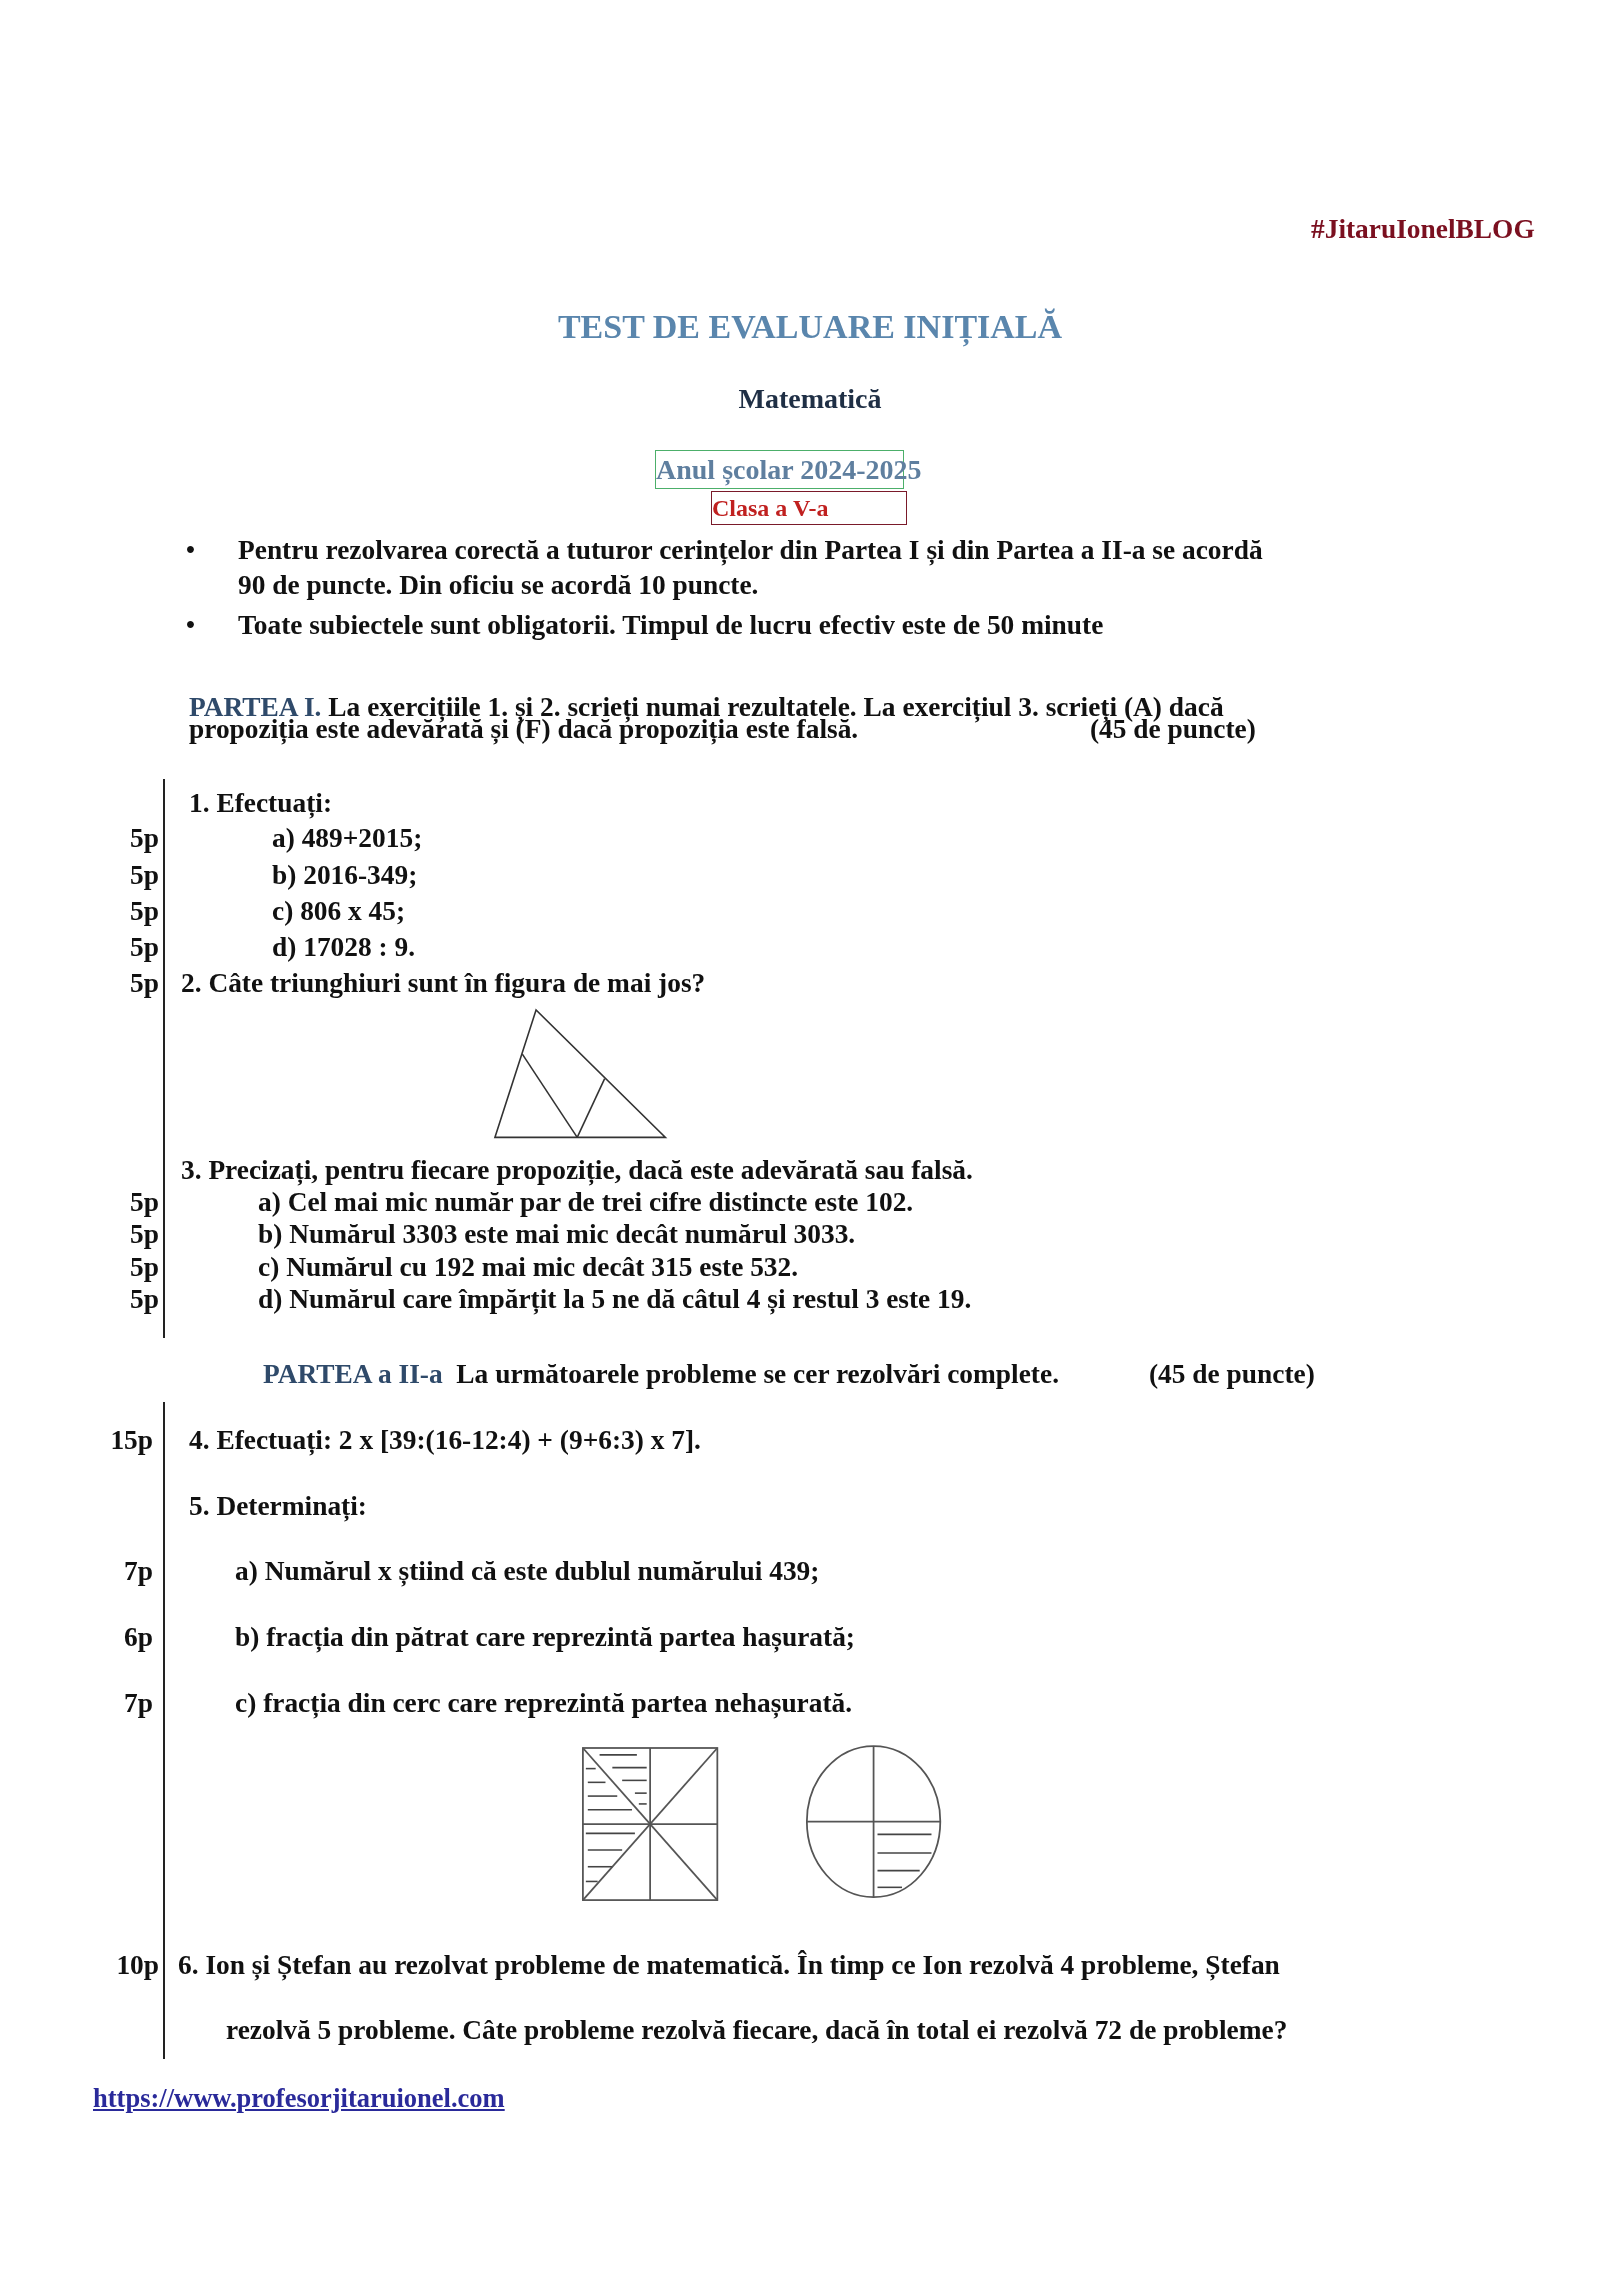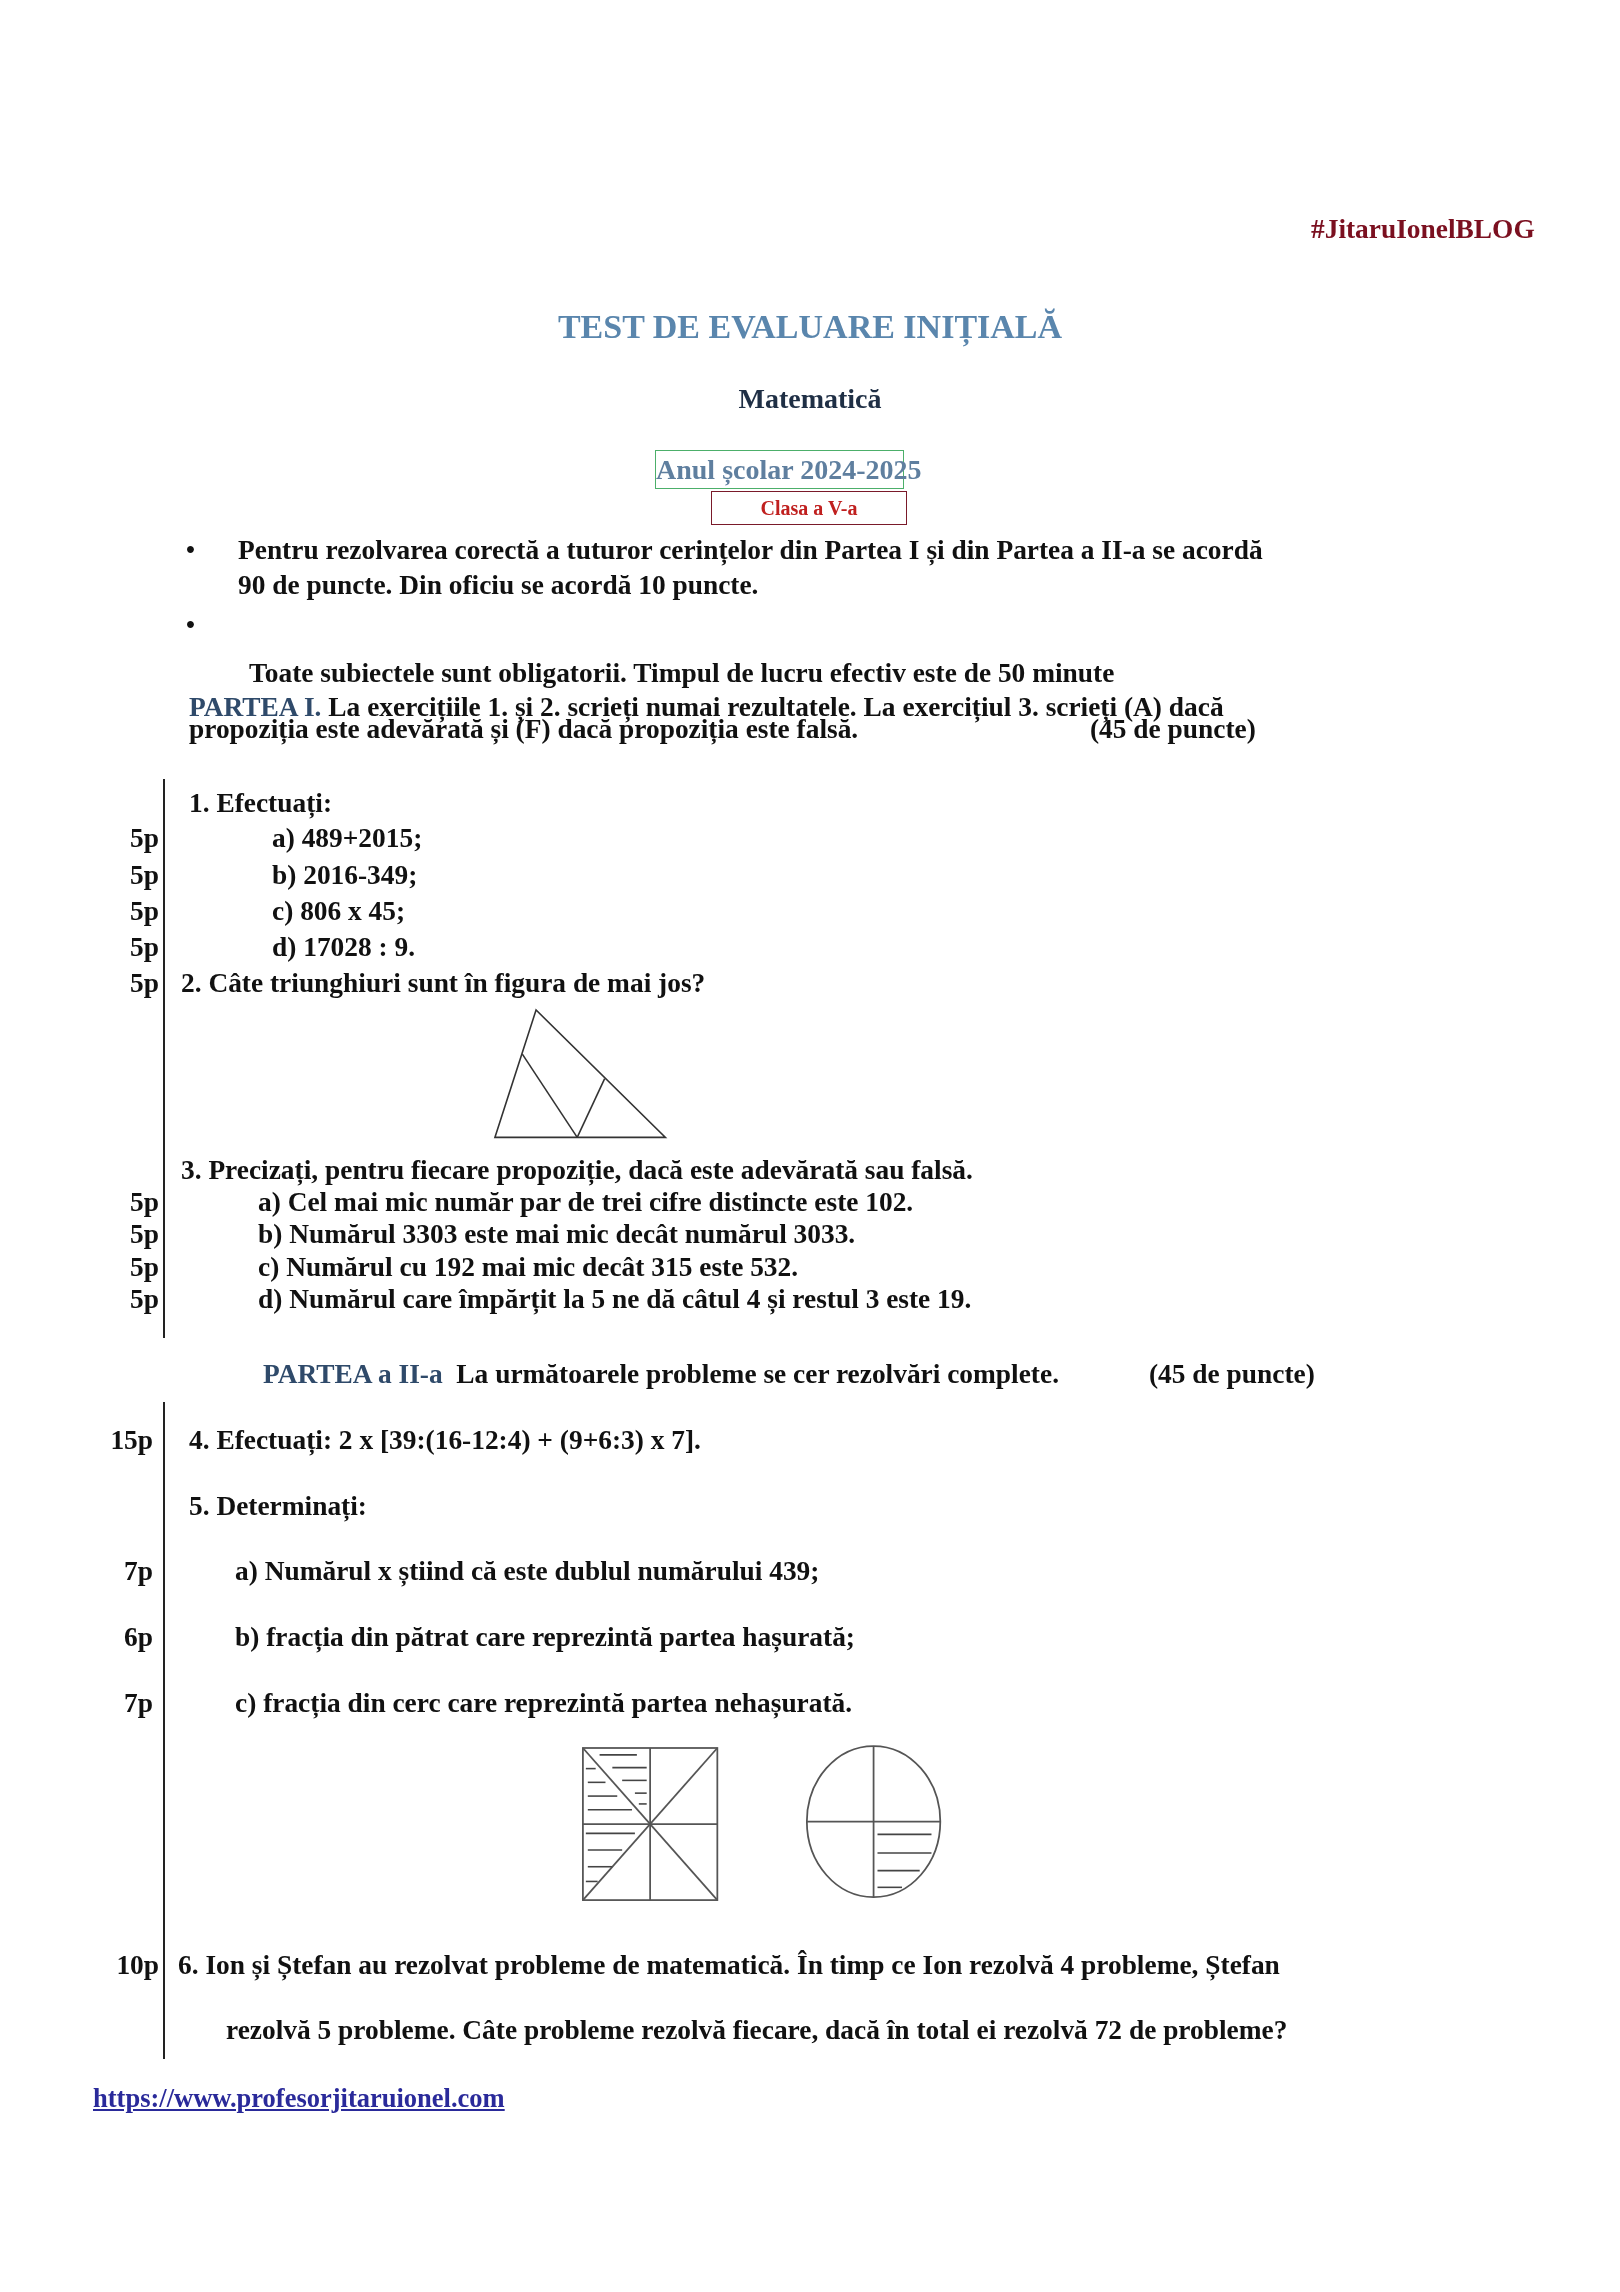--- a/index.html
+++ b/index.html
@@ -11,21 +11,21 @@
 
   #blog-tag { left: 1311px; top: 214px; font-size: 27.4px; font-weight: bold; color: #7b1020; }
   #doc-title { left: 0; width: 1620px; text-align: center; top: 308px; font-size: 34px; font-weight: bold; color: #5a86ad; }
   #doc-subject { left: 0; width: 1620px; text-align: center; top: 383px; font-size: 28px; font-weight: bold; color: #1f2f45; }
   #school-year {
     left: 655px; top: 450px; width: 247px; height: 37px; border: 1.5px solid #4caf6a;
     font-size: 28px; font-weight: bold; color: #5f7f9f; text-align: center; line-height: 37px;
   }
   #class-box {
     left: 711px; top: 491px; width: 194px; height: 32px; border: 1.5px solid #7a1a2a;
-    font-size: 20px; font-weight: bold; color: #c0201f; text-align: center; line-height: 32px;
+    font-size: 24px; font-weight: bold; color: #c0201f; line-height: 32px;
   }
 
   .bullet { font-size: 27.4px; font-weight: bold; }
   .bullet-dot { font-size: 25.5px; font-weight: bold; }
 
   .part-head { font-size: 27.4px; font-weight: bold; }
   .part-label { color: #2f4a6a; }
 
   .points { font-size: 27.4px; font-weight: bold; width: 69px; text-align: right; }
   .item { font-size: 27.4px; font-weight: bold; }
@@ -40,21 +40,21 @@
 <div id="blog-tag" class="abs">#JitaruIonelBLOG</div>
 <div id="doc-title" class="abs">TEST DE EVALUARE INIȚIALĂ</div>
 <div id="doc-subject" class="abs">Matematică</div>
 <div id="school-year" class="abs">Anul școlar 2024-2025</div>
 <div id="class-box" class="abs">Clasa a V-a</div>
 
 <div class="abs bullet-dot" style="left:186px; top:535px;">•</div>
 <div class="abs bullet" style="left:238px; top:535px;">Pentru rezolvarea corectă a tuturor cerințelor din Partea I și din Partea a II-a se acordă</div>
 <div class="abs bullet" style="left:238px; top:570px;">90 de puncte. Din oficiu se acordă 10 puncte.</div>
 <div class="abs bullet-dot" style="left:186px; top:610px;">•</div>
-<div class="abs bullet" style="left:249px; top:610px;margin-top:48px;">Toate subiectele sunt obligatorii. Timpul de lucru efectiv este de 50 minute</div>
+<div class="abs bullet" style="left:238px; top:610px;">Toate subiectele sunt obligatorii. Timpul de lucru efectiv este de 50 minute</div>
 
 <div class="abs part-head" style="left:189px; top:678px;margin-top:14px;">
   <span class="part-label">PARTEA I.</span>
   <span>La exercițiile 1. și 2. scrieți numai rezultatele. La exercițiul 3. scrieți (A) dacă</span>
 </div>
 <div class="abs part-head" style="left:189px; top:714px;">propoziția este adevărată și (F) dacă propoziția este falsă.</div>
 <div class="abs part-head" style="left:1090px; top:714px;">(45 de puncte)</div>
 
 <div class="vrule" style="left:163px; top:779px; height:559px;"></div>
 

